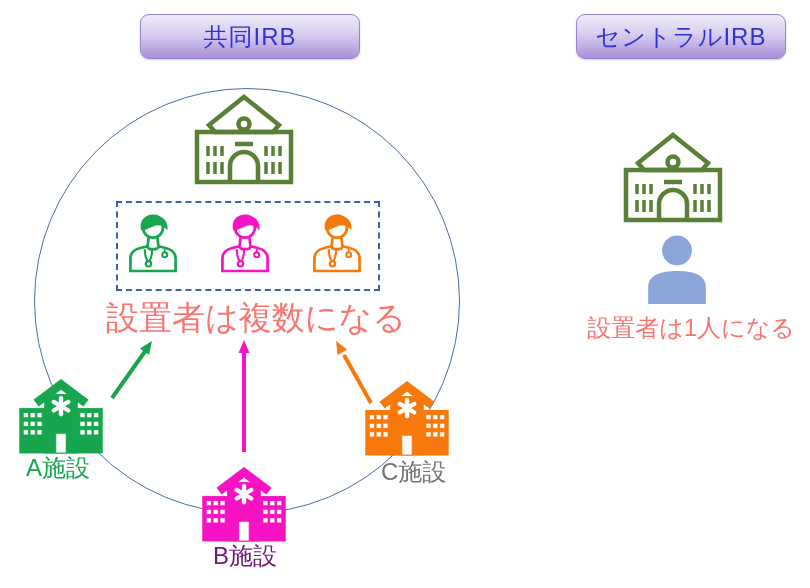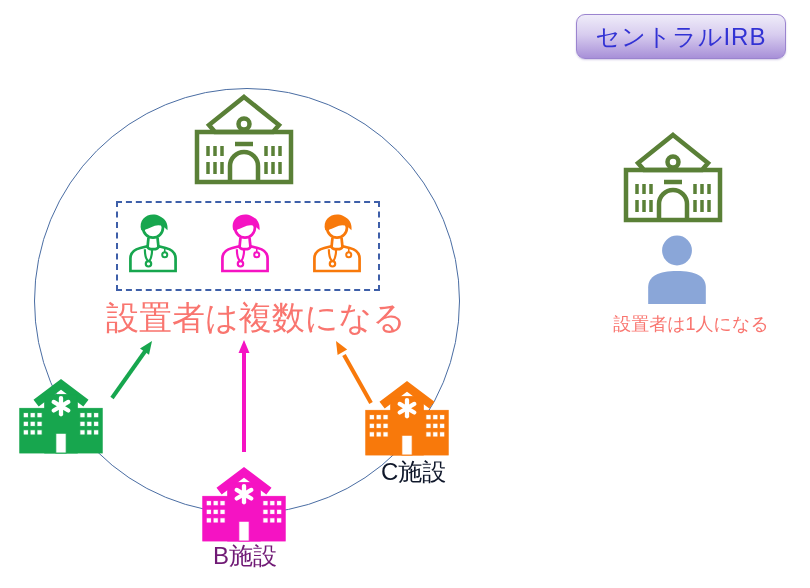--- a/index.html
+++ b/index.html
@@ -23,32 +23,35 @@
     border:1.5px solid #4a6da3;border-radius:50%;
   }
   #dashed-box{
     position:absolute;left:116px;top:201px;width:264px;height:90px;
     border:2px dashed #3e5fa9;box-sizing:border-box;
   }
   .caption{
     position:absolute;color:#f9756f;text-align:center;font-size:33px;white-space:nowrap;
   }
   #joint-caption{left:106px;top:296px;width:284px;}
-  #central-caption{left:578px;top:312px;width:226px;font-size:18px;}
+  #central-caption{left:578px;top:312px;width:226px;font-size:24px;}
   .fac-label{position:absolute;font-size:24px;white-space:nowrap;}
   .green-text{color:#17a64e;}
   .magenta-text{color:#701a75;}
-  .orange-text{color:#0f172a;}
+  .orange-text{color:#737373;}
   svg{display:block;overflow:visible;}
 </style>
 </head>
 <body>
 
 <div id="canvas">
 
+  <div class="badge" id="joint-badge">
+    <span>共同IRB</span>
+  </div>
   <div class="badge" id="central-badge">
     <span>セントラルIRB</span>
   </div>
 
   <div id="big-circle"></div>
 
   <svg class="abs" style="left:188px;top:94px;" width="112" height="92" viewBox="0 0 110 92">
     <g fill="none" stroke-width="4.5" stroke-linejoin="miter" stroke="#5a8037">
       <path d="M55,3 L90,31 L84,38 L26,38 L20,31 Z"></path>
       <rect x="8" y="38" width="94" height="50"></rect>
@@ -162,20 +165,21 @@
           <rect x="88" y="38" width="6" height="6"></rect>
         <rect x="72" y="48" width="6" height="6"></rect>
           <rect x="80" y="48" width="6" height="6"></rect>
           <rect x="88" y="48" width="6" height="6"></rect>
         <rect x="72" y="58" width="6" height="6"></rect>
           <rect x="80" y="58" width="6" height="6"></rect>
           <rect x="88" y="58" width="6" height="6"></rect>
       </g>
     </g>
   </svg>
+  <div class="fac-label green-text" style="left:26px;top:452px;">A施設</div>
 
   <svg class="abs" style="left:201px;top:468px;" width="86" height="73" viewBox="0 0 100 85">
     <g stroke="#f513c3" fill="#f513c3">
       <polyline points="21,27 50,5 79,27" fill="none" stroke-width="10"></polyline>
       <rect x="31" y="17" width="38" height="68"></rect>
       <rect x="2" y="33" width="96" height="52"></rect>
       <g stroke="#fff" stroke-width="5" stroke-linecap="round">
         <line x1="50" y1="21" x2="50" y2="40"></line>
         <line x1="41.5" y1="25.5" x2="58.5" y2="35.5"></line>
         <line x1="58.5" y1="25.5" x2="41.5" y2="35.5"></line>

